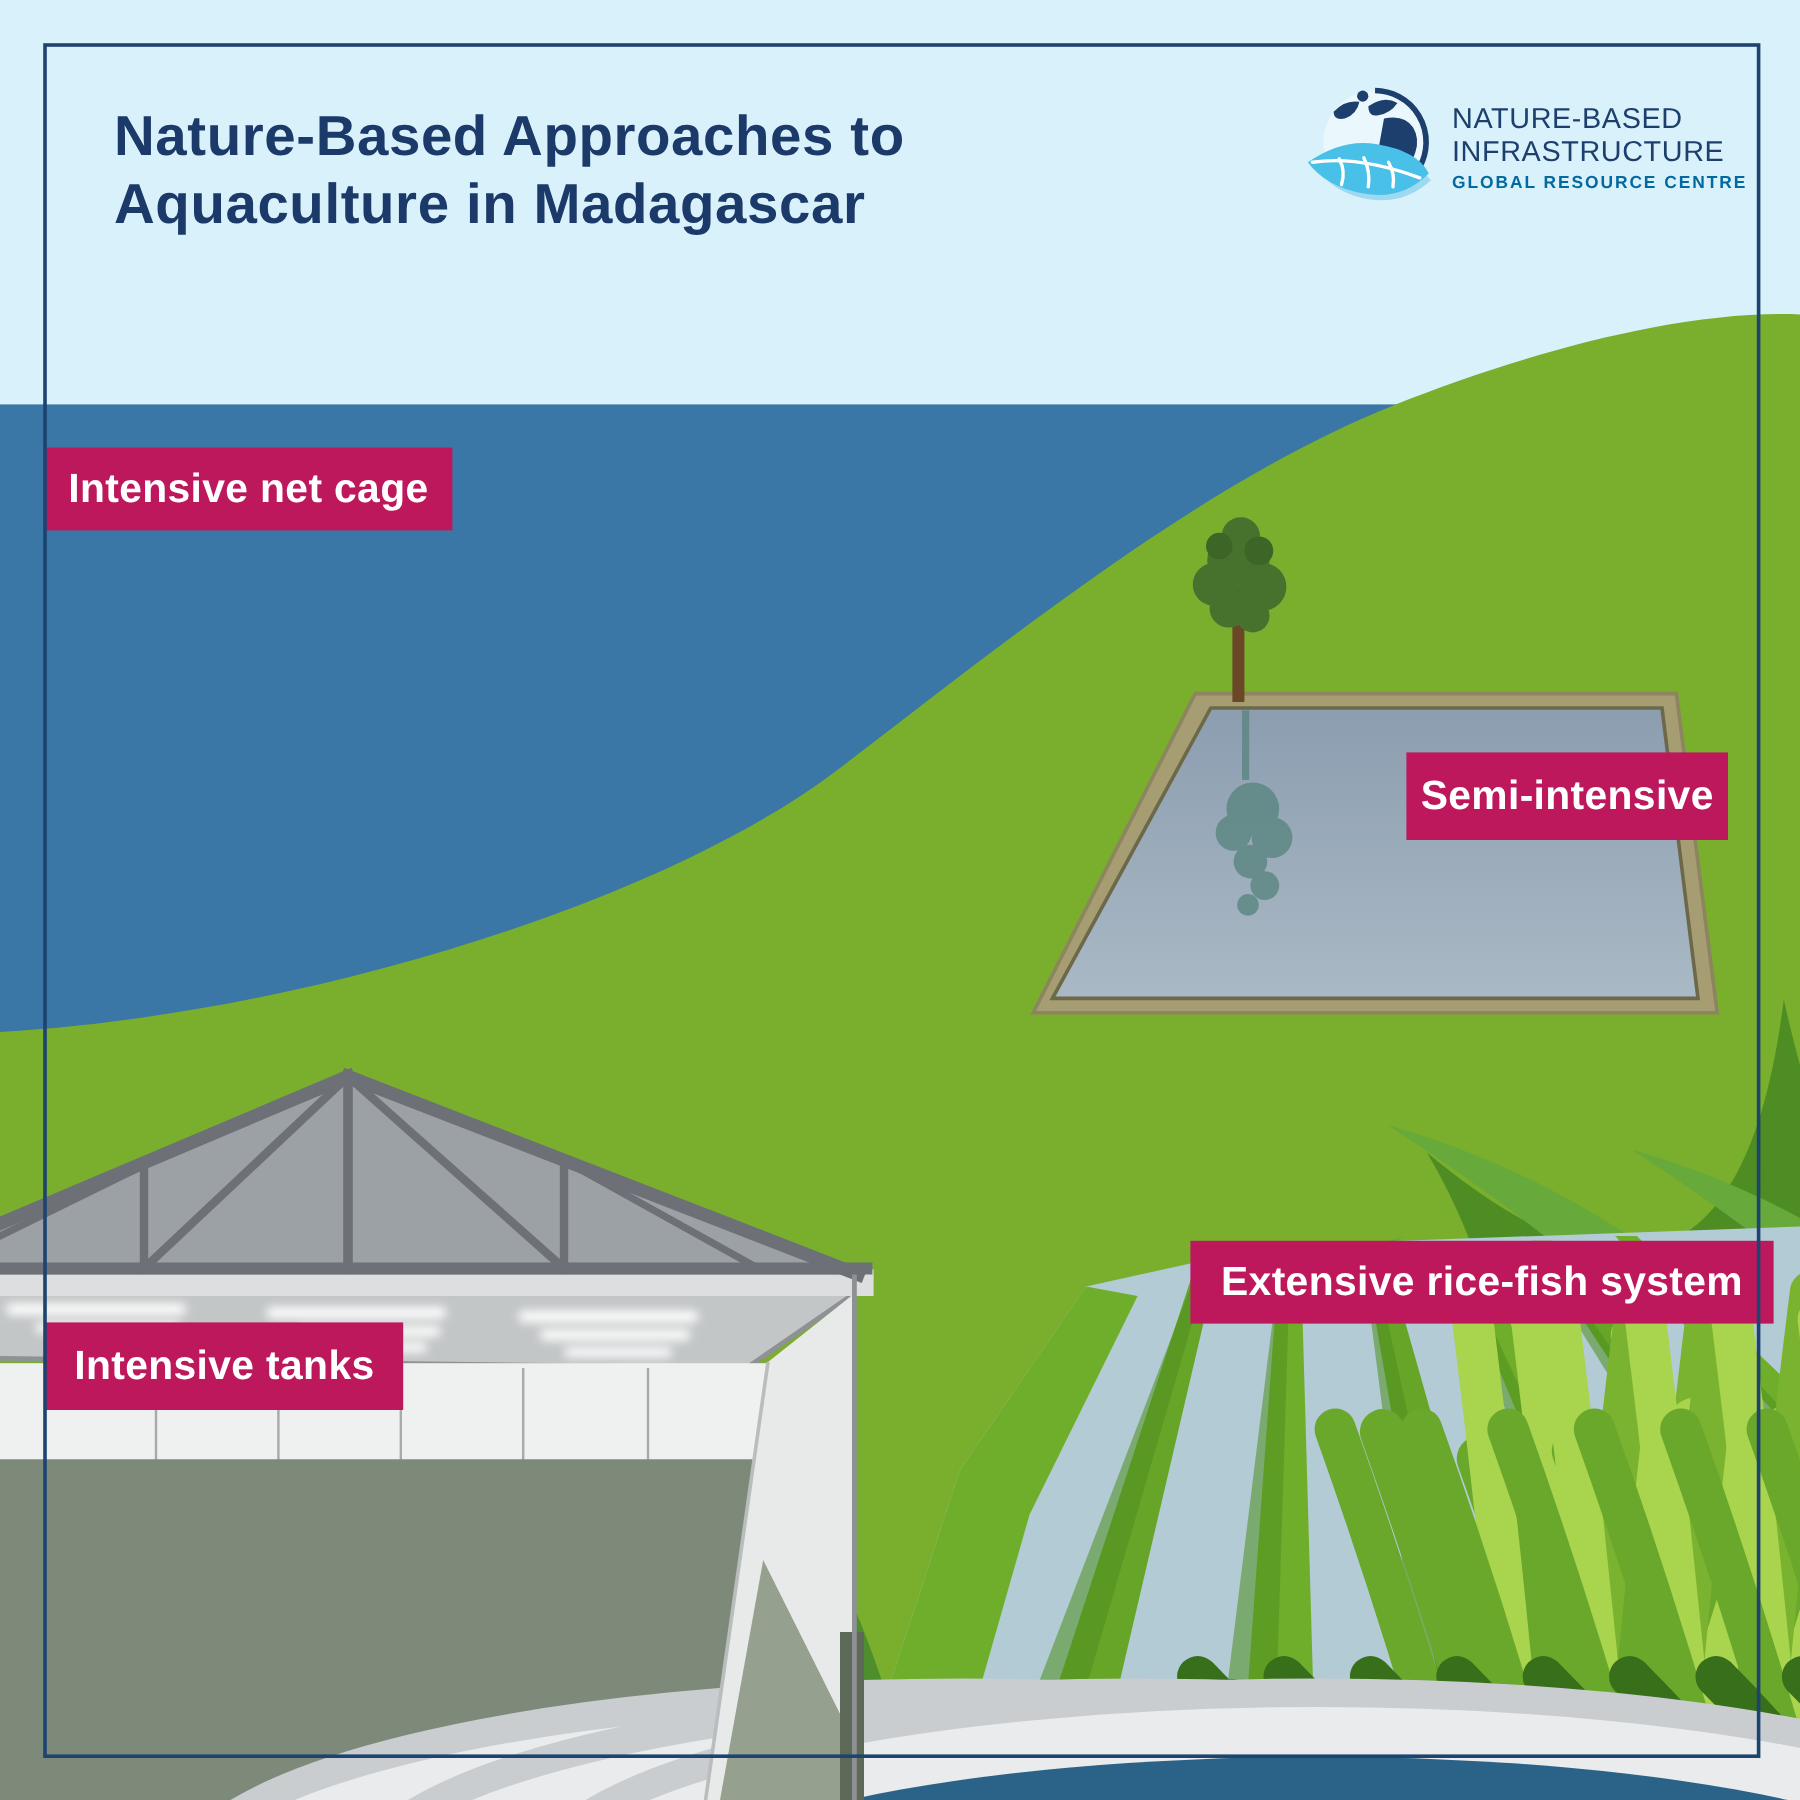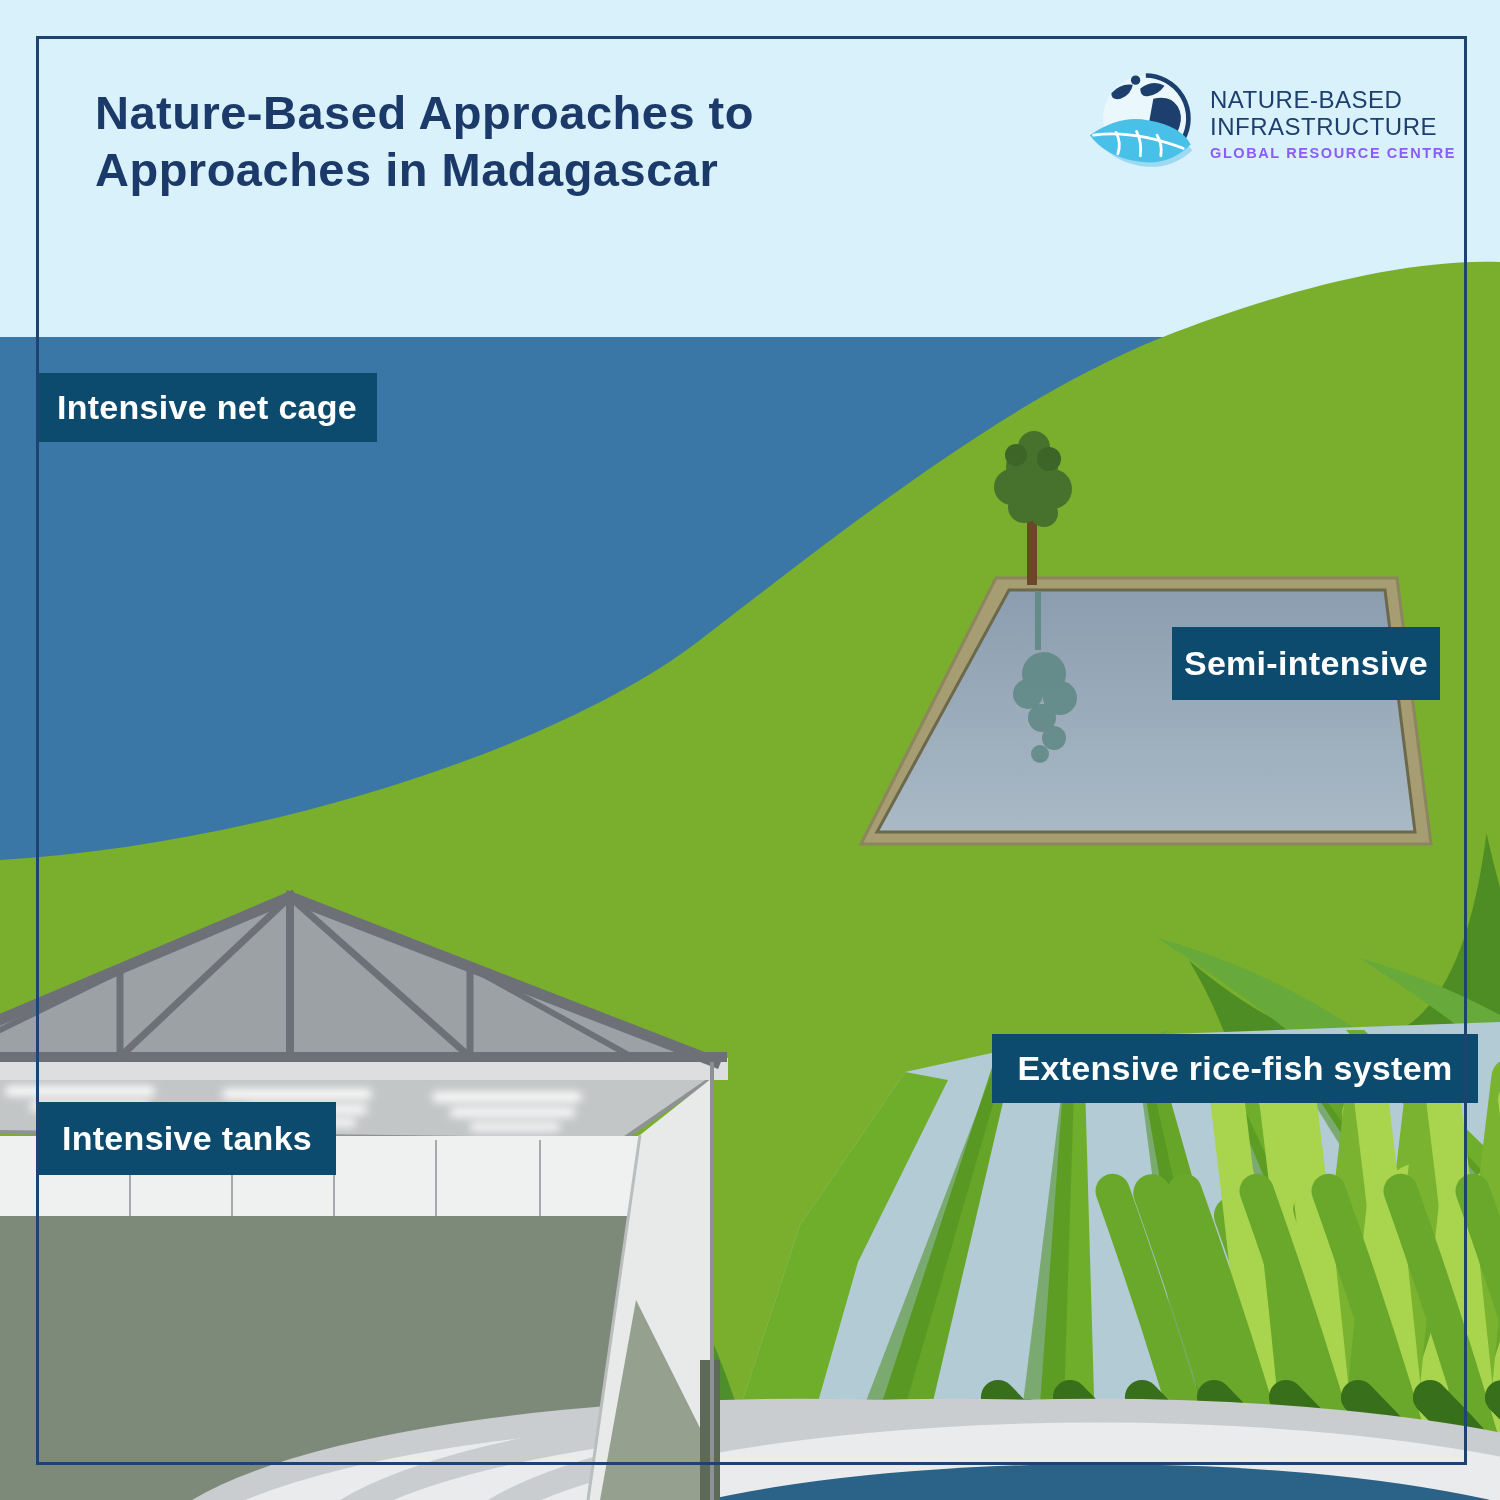--- a/index.html
+++ b/index.html
@@ -16,23 +16,23 @@
     position:absolute;left:95px;top:84px;z-index:30;
     color:#1b3a69;font-size:47px;font-weight:700;line-height:1.22;letter-spacing:.5px;
   }
   .logo{
     position:absolute;left:1088px;top:68px;z-index:30;
     display:flex;align-items:center;gap:10px;
   }
   .logo svg{width:112px;height:112px;}
   .logo-text{display:flex;flex-direction:column;justify-content:center;}
   .logo-line{color:#1d3f6d;font-size:24px;font-weight:400;letter-spacing:.5px;line-height:1.12;}
-  .logo-tagline{color:#8b5cf6;font-size:14.5px;font-weight:700;letter-spacing:1.6px;margin-top:5px;}
+  .logo-tagline{color:#0369a1;font-size:14.5px;font-weight:700;letter-spacing:1.6px;margin-top:5px;}
   .label{
-    position:absolute;z-index:30;background:#0c4a6e;color:#ffffff;
+    position:absolute;z-index:30;background:#be185d;color:#ffffff;
     display:flex;align-items:center;justify-content:center;
     font-size:34px;font-weight:700;letter-spacing:.3px;
   }
   .label-netcage{left:37px;top:373px;width:340px;height:69px;}
   .label-semi{left:1172px;top:627px;width:268px;height:73px;}
   .label-tanks{left:38px;top:1102px;width:298px;height:73px;text-align:right;}
   .label-rice{left:992px;top:1034px;width:486px;height:69px;}
   .lights{filter:blur(4px);}
 </style>
 </head>
@@ -350,21 +350,21 @@
       </g>
       <line x1="712" y1="1062" x2="712" y2="1500" stroke="#8d9193" stroke-width="4"></line>
     </g>
   </g>
 </svg>
 
 <div class="frame"></div>
 
 <div class="title">
   <div>Nature-Based Approaches to</div>
-  <div>Approaches in Madagascar</div>
+  <div>Aquaculture in Madagascar</div>
 </div>
 
 <div class="logo">
   <svg viewBox="0 0 120 120">
     <circle cx="62" cy="54" r="46" fill="#eaf7fd"></circle>
     <path d="M62,8 a46,46 0 0 1 40,68" fill="none" stroke="#1d3f6d" stroke-width="5"></path>
     <g fill="#1d3f6d">
       <path d="M70,33 q18,-4 26,8 q6,10 2,22 q-4,14 -16,20 q-10,4 -14,-6 q-4,-10 -2,-22 z"></path>
       <path d="M56,22 q14,-10 26,-3 q-6,9 -17,11 q-9,2 -9,-8 z"></path>
       <path d="M25,27 q10,-11 23,-9 q-2,11 -13,15 q-10,2 -10,-6 z"></path>

